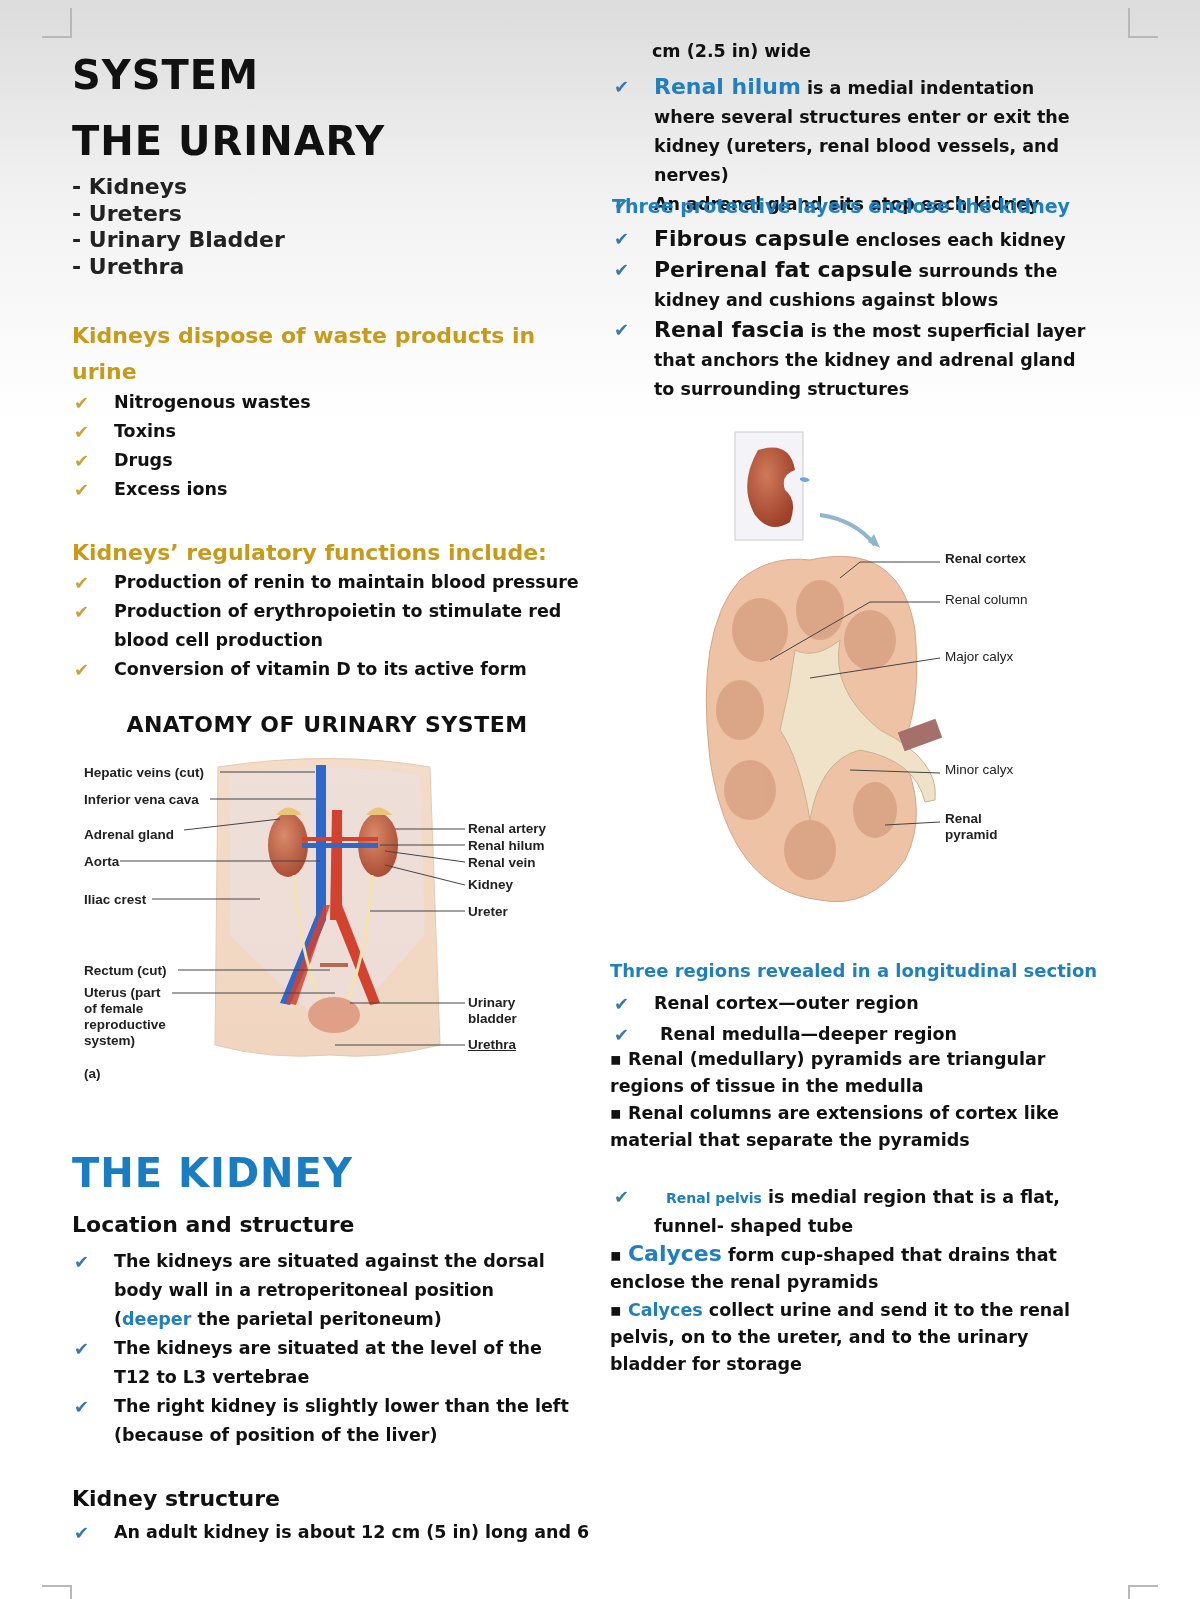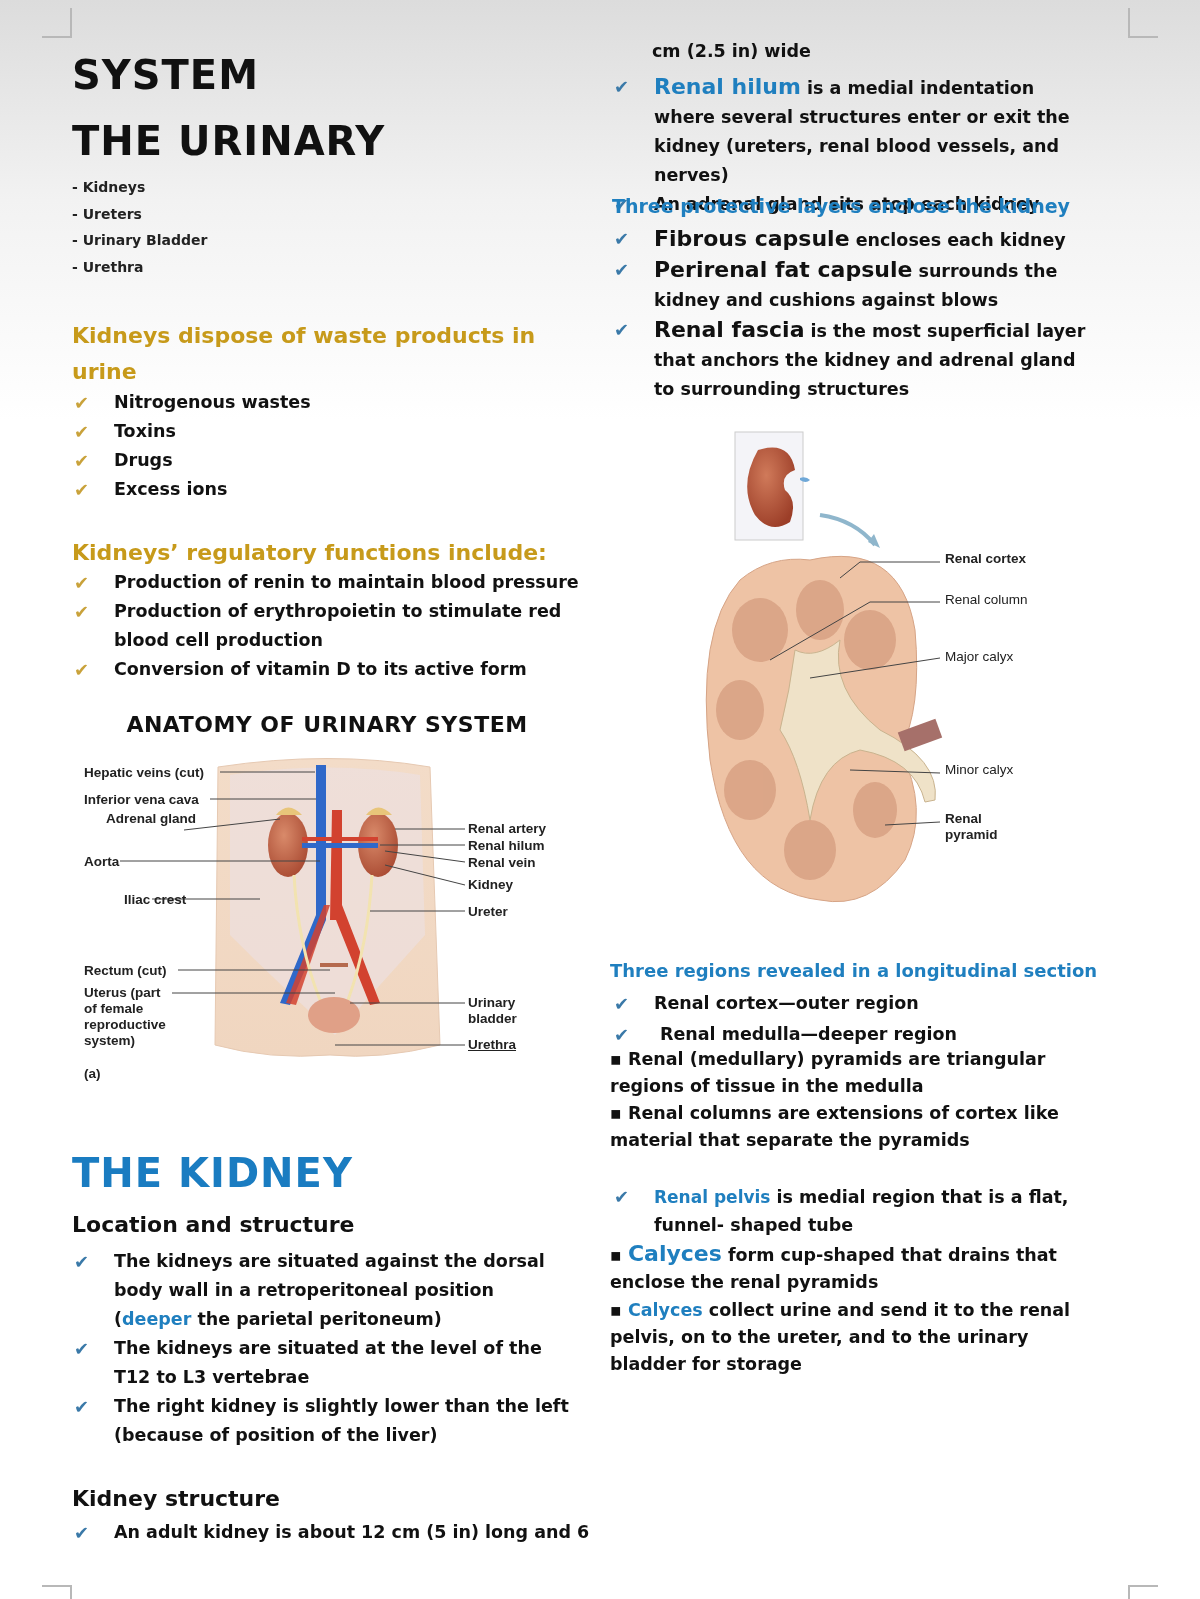--- a/index.html
+++ b/index.html
@@ -11,21 +11,21 @@
     position: relative;
   }
   .corner { position: absolute; width: 30px; height: 30px; border-color: #b8b8b8; border-style: solid; border-width: 0; }
   .corner.tl { left: 42px; top: 8px; border-right-width: 2px; border-bottom-width: 2px; }
   .corner.tr { left: 1128px; top: 8px; border-left-width: 2px; border-bottom-width: 2px; }
   .corner.bl { left: 42px; top: 1585px; border-right-width: 2px; border-top-width: 2px; }
   .corner.br { left: 1128px; top: 1585px; border-left-width: 2px; border-top-width: 2px; }
 
   .abs { position: absolute; }
   .title-main { font-family: "DejaVu Sans", sans-serif; font-weight: bold; font-size: 40px; letter-spacing: 1px; line-height: 66px; color: #111; }
-  .dash-list { font-weight: bold; font-size: 14px; line-height: 26.5px; color: #222; }
+  .dash-list { font-weight: bold; font-size: 22px; line-height: 26.5px; color: #222; }
   .gold-h { color: #c79a1a; font-weight: bold; font-size: 22px; line-height: 36px; }
   .blue-h { color: #1f7fbf; font-weight: bold; font-size: 19px; line-height: 28px; }
   .black-h { color: #111; font-weight: bold; font-size: 22px; line-height: 30px; }
   .kidney-title { color: #1a7cc1; font-weight: bold; font-size: 40px; letter-spacing: 1px; }
 
   .checklist { list-style: none; }
   .checklist li { position: relative; padding-left: 42px; font-weight: bold; font-size: 17.5px; line-height: 29px; color: #111; }
   .checklist li .chk { position: absolute; left: 2px; top: 0; font-size: 18px; }
   .chk.gold { color: #c9a23a; }
   .chk.blue { color: #3a79a8; }
@@ -129,23 +129,23 @@
       <line x1="305" y1="96" x2="385" y2="107"></line>
       <line x1="305" y1="110" x2="385" y2="130"></line>
       <line x1="290" y1="156" x2="385" y2="156"></line>
       <line x1="270" y1="248" x2="385" y2="248"></line>
       <line x1="255" y1="290" x2="385" y2="290"></line>
     </g>
   </svg>
   
   <div class="abs fig-label" style="left:4px; top:10px;">Hepatic veins (cut)</div>
   <div class="abs fig-label" style="left:4px; top:37px;">Inferior vena cava</div>
-  <div class="abs fig-label" style="left:4px; top:56px;margin-left:22px;">Adrenal gland</div>
+  <div class="abs fig-label" style="left:4px; top:72px;">Adrenal gland</div>
   <div class="abs fig-label" style="left:4px; top:99px;">Aorta</div>
-  <div class="abs fig-label" style="left:4px; top:137px;margin-left:40px;">Iliac crest</div>
+  <div class="abs fig-label" style="left:4px; top:137px;">Iliac crest</div>
   <div class="abs fig-label" style="left:4px; top:208px;">Rectum (cut)</div>
   <div class="abs fig-label" style="left:4px; top:230px; width:90px;">Uterus (part of female reproductive system)</div>
   <div class="abs fig-label" style="left:4px; top:311px;">(a)</div>
   
   <div class="abs fig-label" style="left:388px; top:66px;">Renal artery</div>
   <div class="abs fig-label" style="left:388px; top:83px;">Renal hilum</div>
   <div class="abs fig-label" style="left:388px; top:100px;">Renal vein</div>
   <div class="abs fig-label" style="left:388px; top:122px;">Kidney</div>
   <div class="abs fig-label" style="left:388px; top:149px;">Ureter</div>
   <div class="abs fig-label" style="left:388px; top:240px; width:70px;">Urinary bladder</div>
@@ -222,20 +222,20 @@
 
 <div class="abs blue-h" style="left:610px; top:957px; font-size:18px;">Three regions revealed in a longitudinal section</div>
 <ul class="abs checklist" style="left:612px; top:988px; width:480px;">
   <li style="line-height:31px;"><span class="chk blue">✔</span><span>Renal cortex—outer region</span></li>
   <li style="line-height:31px; padding-left:48px;"><span class="chk blue">✔</span><span>Renal medulla—deeper region</span></li>
 </ul>
 <div class="abs bullet-p" style="left:610px; top:1046px; width:470px;">▪  Renal (medullary) pyramids are triangular regions of tissue in the medulla</div>
 <div class="abs bullet-p" style="left:610px; top:1100px; width:470px;">▪  Renal columns are extensions of cortex like material that separate the pyramids</div>
 
 <ul class="abs checklist" style="left:612px; top:1183px; width:480px;">
-  <li style="line-height:28px;"><span class="chk blue">✔</span><span class="blue-t" style="font-size:17px;">Renal pelvis</span><span> is medial region that is a flat, funnel- shaped tube</span></li>
+  <li style="line-height:28px;"><span class="chk blue">✔</span><span class="blue-t" style="font-size:14px;margin-left:12px;">Renal pelvis</span><span> is medial region that is a flat, funnel- shaped tube</span></li>
 </ul>
 <div class="abs bullet-p" style="left:610px; top:1240px; width:480px;">
   <span>▪ </span><span class="blue-t big">Calyces</span><span> form cup-shaped that drains that enclose the renal pyramids</span>
 </div>
 <div class="abs bullet-p" style="left:610px; top:1297px; width:490px;">
   <span>▪ </span><span class="blue-t">Calyces</span><span> collect urine and send it to the renal pelvis, on to the ureter, and to the urinary bladder for storage</span>
 </div>
 
 </body></html>

